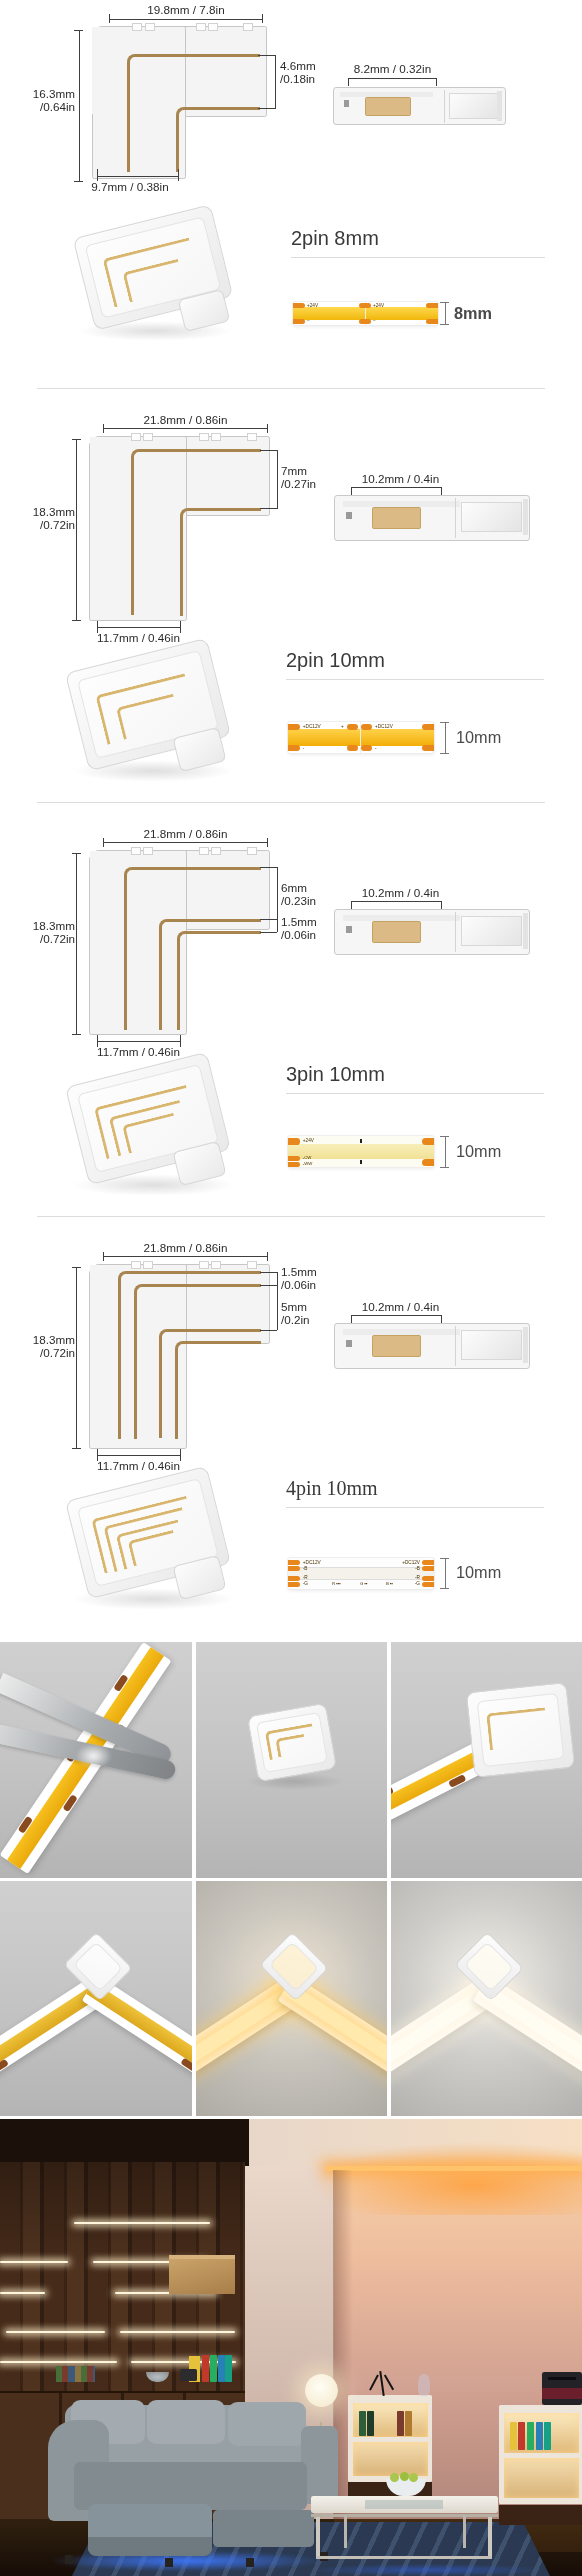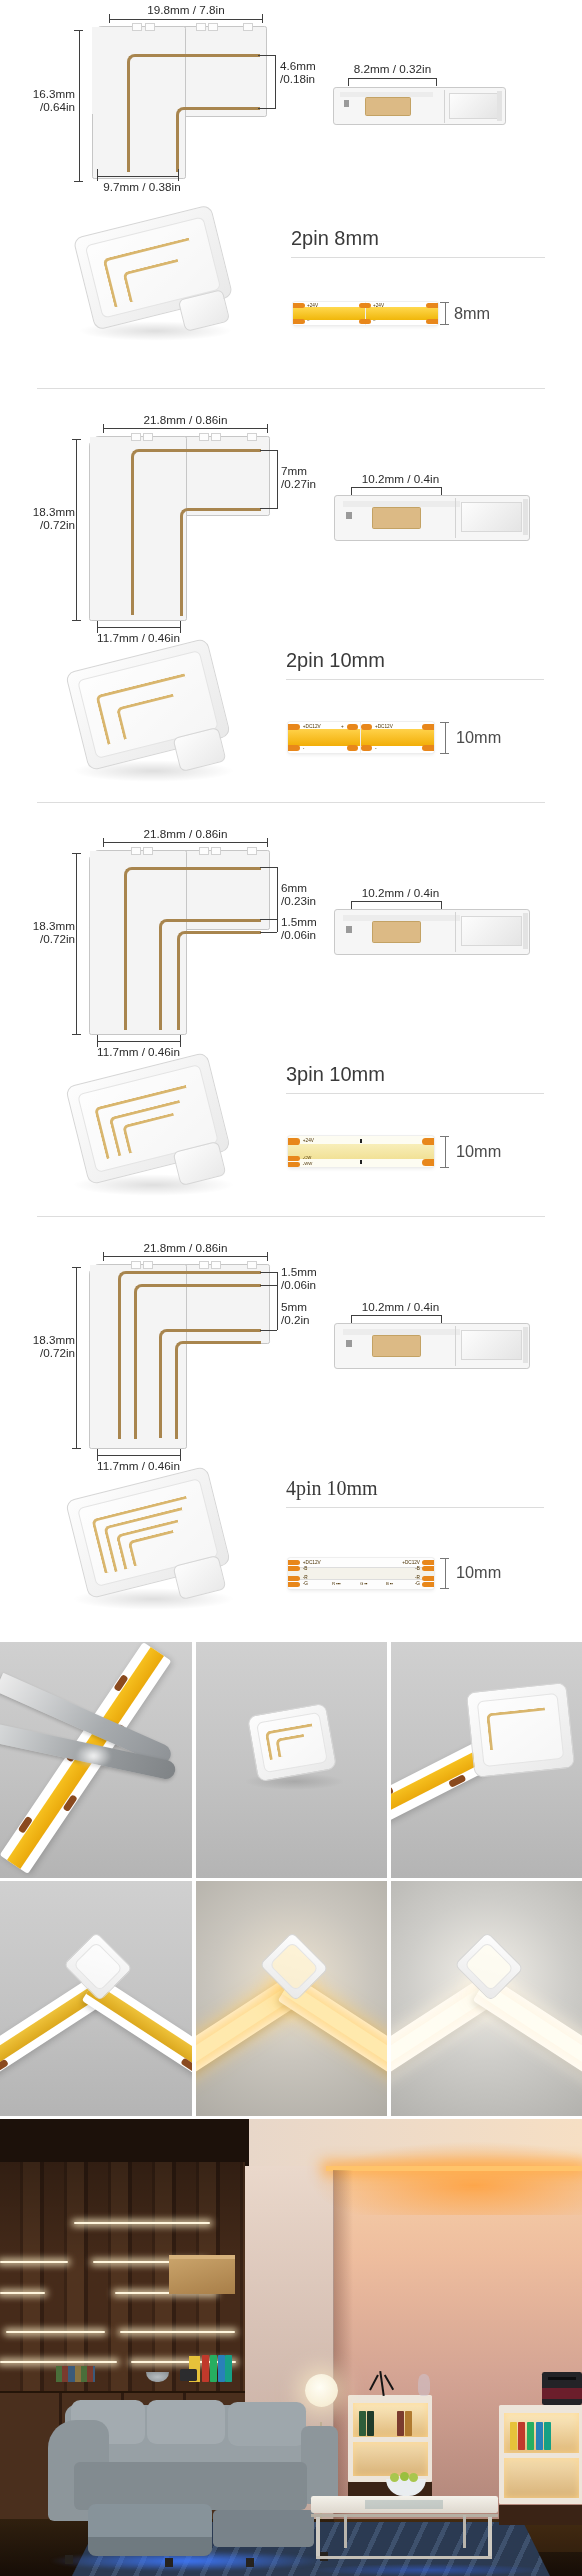--- a/index.html
+++ b/index.html
@@ -73,21 +73,21 @@
     <div class="ln" style="left:74px;top:29.5px;width:9.3px;height:0.8px;"></div>
     <div class="ln" style="left:74px;top:181px;width:9.3px;height:0.8px;"></div>
     <div class="dim r" style="left:28px;top:87px;width:47px;">
       <div>16.3mm</div>
       <div>/0.64in</div>
     </div>
 
     <div class="ln" style="left:97px;top:169px;width:0.8px;height:12.4px;"></div>
     <div class="ln" style="left:178px;top:169px;width:0.8px;height:12.4px;"></div>
     <div class="ln" style="left:97px;top:176px;width:82px;height:0.8px;"></div>
-    <div class="dim c" style="left:74px;top:180px;width:136px;">9.7mm / 0.38in</div>
+    <div class="dim c" style="left:62px;top:180px;width:136px;">9.7mm / 0.38in</div>
 
     <div class="dim c" style="left:342px;top:62px;width:101px;">8.2mm / 0.32in</div>
     <div class="ln" style="left:348px;top:78px;width:89px;height:0.8px;"></div>
     <div class="ln" style="left:348px;top:78px;width:0.8px;height:7.8px;"></div>
     <div class="ln" style="left:436px;top:78px;width:0.8px;height:7.8px;"></div>
     <div class="sideBody" style="left:333px;top:87px;width:171px;height:36px;">
       <div class="abs" style="left:6.2px;top:3.9px;width:93px;height:5.4px;background:#ececec;"></div>
       <div class="tanblk" style="left:31px;top:9.3px;width:44px;height:17px;"></div>
       <div class="abs" style="left:10px;top:12.4px;width:5.4px;height:7px;background:#9a9a9a;"></div>
       <div class="abs" style="left:110px;top:1.6px;width:0.8px;height:33px;background:#d3d3d3;"></div>
@@ -118,21 +118,21 @@
       <div class="pad" style="left:66px;top:17px;width:11.7px;height:5.4px;"></div>
       <div class="pad" style="left:133px;top:17px;width:11.7px;height:5.4px;border-radius:3.1px 0 0 3.1px;"></div>
       <div class="padlbl" style="left:14px;top:0.8px;">+24V</div>
       <div class="padlbl" style="left:80px;top:0.8px;">+24V</div>
       <div class="padlbl" style="left:14px;top:16.3px;">−</div>
       <div class="padlbl" style="left:80px;top:16.3px;">−</div>
     </div>
     <div class="ln" style="left:440px;top:302px;width:9.3px;height:0.8px;background:#777;"></div>
     <div class="ln" style="left:440px;top:324px;width:9.3px;height:0.8px;background:#777;"></div>
     <div class="ln" style="left:445px;top:302px;width:0.8px;height:23px;background:#777;"></div>
-    <div class="szlbl" style="left:454px;top:304px;">8mm</div>
+    <div class="szlbl" style="left:454px;top:304px;font-weight:bold;">8mm</div>
   </section>
 
   <section style="top:388px;height:414px;">
     <div class="sep" style="top:0;"></div>
     <div class="dim c" style="left:103px;top:25px;width:165px;">21.8mm / 0.86in</div>
     <div class="ln" style="left:103px;top:40px;width:165px;height:0.8px;"></div>
     <div class="ln" style="left:103px;top:36px;width:0.8px;height:9.3px;"></div>
     <div class="ln" style="left:267px;top:36px;width:0.8px;height:9.3px;"></div>
 
     <div class="armH" style="left:89px;top:48px;width:179px;height:78px;"></div>

